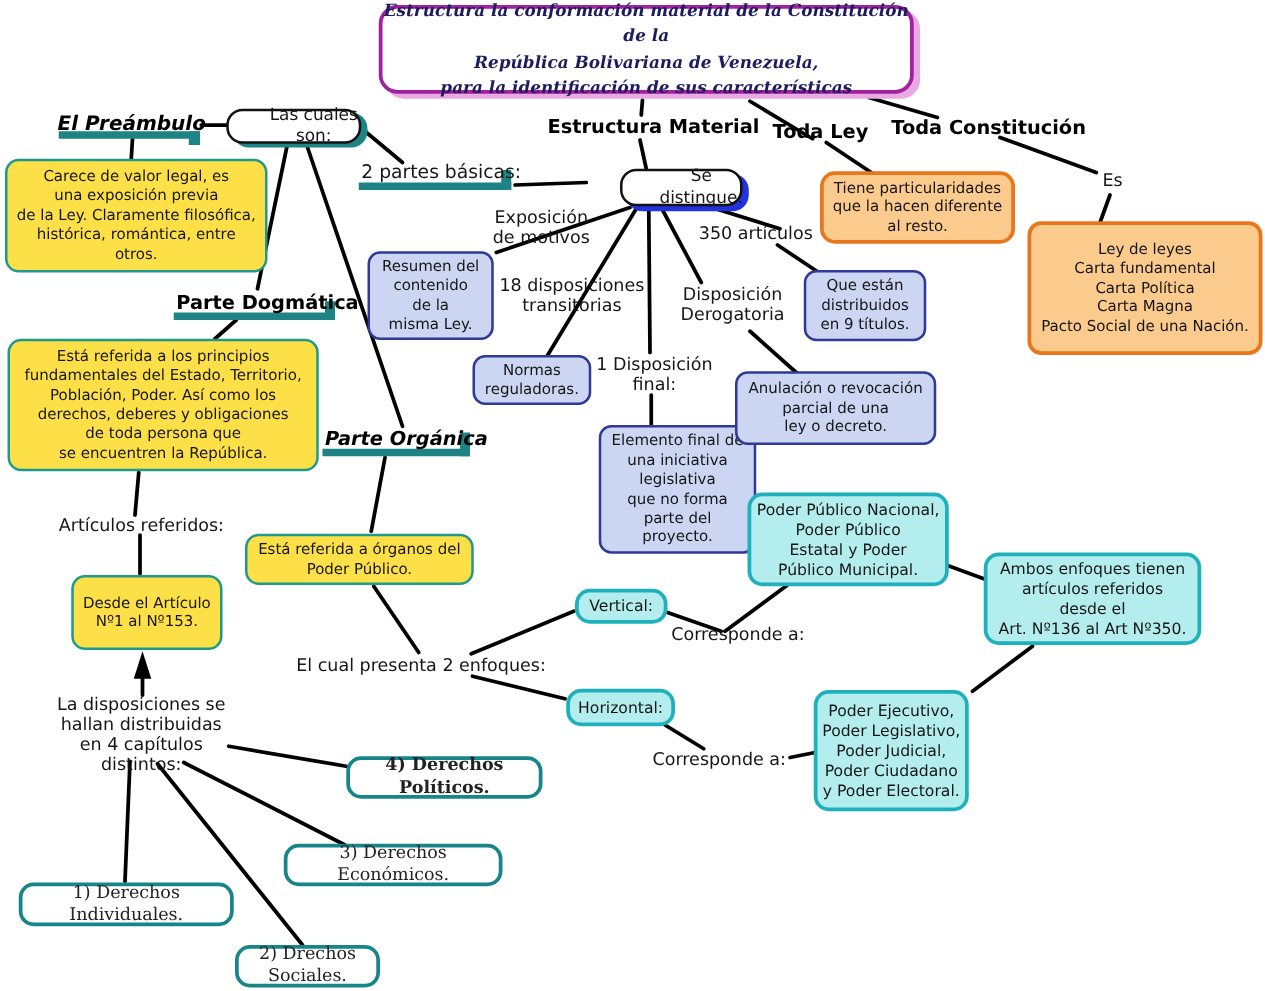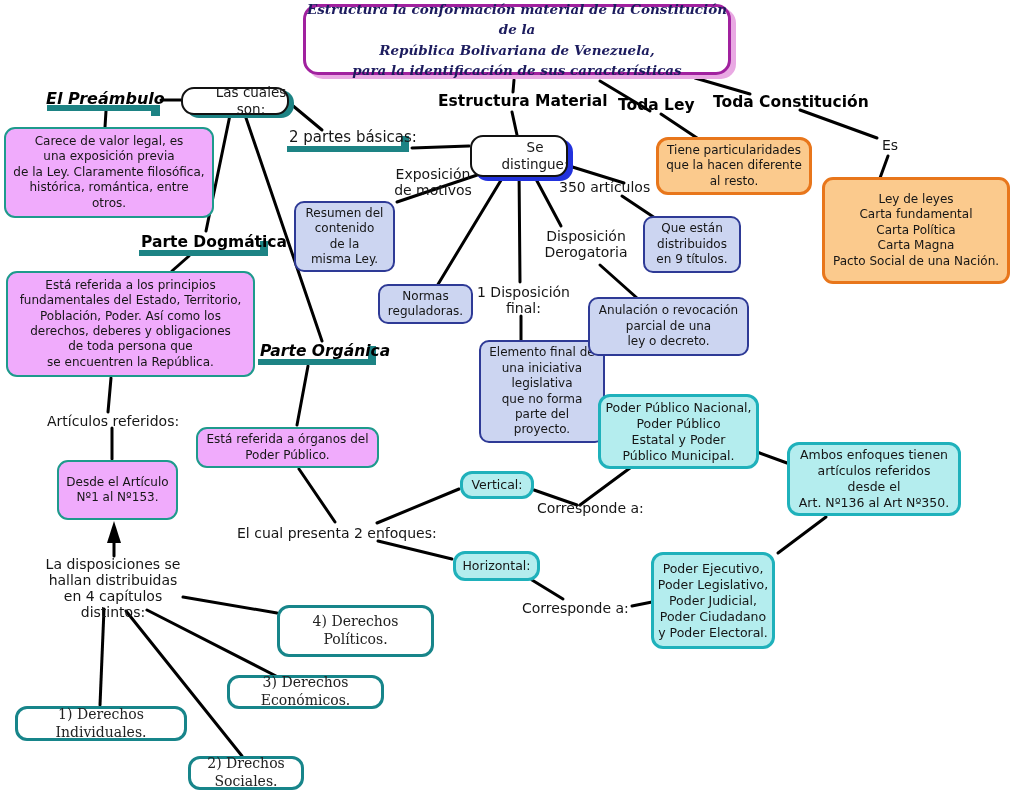--- a/index.html
+++ b/index.html
@@ -1,21 +1,21 @@
 <!DOCTYPE html>
 <html><head>
 <meta charset="utf-8">
 <style>
   html,body{margin:0;padding:0;background:#fff;}
   #canvas{position:relative;width:1012px;height:793px;background:#ffffff;overflow:hidden;
           font-family:"DejaVu Sans",sans-serif;}
   #wires{position:absolute;left:0;top:0;z-index:1;}
   .node{position:absolute;box-sizing:border-box;display:flex;align-items:center;justify-content:center;
         text-align:center;white-space:pre-line;z-index:2;font-size:12px;line-height:1.28;color:#161616;}
-  .green{background:#f0abfc;border:2.5px solid #1e9a8c;border-radius:11px;}
+  .green{background:#fde047;border:2.5px solid #1e9a8c;border-radius:11px;}
   .lavender{background:#ccd5f1;border:2.5px solid #2e3a96;border-radius:10px;}
   .orange{background:#fbca8d;border:3px solid #e8761b;border-radius:11px;}
   .cyan{background:#b4edee;border:3px solid #1fb1bb;border-radius:12px;font-size:12.5px;}
   .speech{background:#ffffff;border:2px solid #121212;border-radius:13px;font-size:13.5px;padding-left:32px;}
   .teal-shadow{box-shadow:5px 3px 0 #1d8384;}
   .blue-shadow{box-shadow:5px 4px 0 #2232dd;}
   .derecho{background:#ffffff;border:3.5px solid #17858a;border-radius:12px;
            font-family:"DejaVu Serif",serif;font-size:14px;color:#222;}
   .label{position:absolute;z-index:2;font-size:14px;color:#161616;white-space:pre-line;text-align:center;}
   .heading{position:absolute;z-index:2;font-weight:bold;font-size:15.5px;color:#000;white-space:nowrap;}
@@ -96,28 +96,30 @@
 una exposición previa
 de la Ley. Claramente filosófica,
 histórica, romántica, entre
 otros.</div>
 
   <div class="label" style="left:289px;top:128px;font-size:15px;">2 partes básicas:</div>
   <div class="heading" style="left:438px;top:92px;">Estructura Material</div>
   <div class="heading" style="left:618px;top:96px;">Toda Ley</div>
   <div class="heading" style="left:713px;top:93px;">Toda Constitución</div>
 
-  <div class="node speech blue-shadow" style="left:470px;top:135px;width:98px;height:42px;">Se distingue:</div>
+  <div class="node speech blue-shadow" style="left:496px;top:135px;width:98px;height:30px;">Se distingue:</div>
 
   <div class="label" style="left:386px;top:166px;width:94px;">Exposición
 de motivos</div>
   <div class="node lavender" style="left:294px;top:201px;width:101px;height:71px;">Resumen del
 contenido
 de la
 misma Ley.</div>
+  <div class="label" style="left:398px;top:221px;width:119px;">18 disposiciones
+transitorias</div>
   <div class="node lavender" style="left:378px;top:284px;width:95px;height:40px;">Normas
 reguladoras.</div>
   <div class="label" style="left:476px;top:284px;width:95px;">1 Disposición
 final:</div>
   <div class="node lavender" style="left:459px;top:340px;width:126px;height:103px;margin-left:20px;">Elemento final de
 una iniciativa
 legislativa
 que no forma
 parte del
 proyecto.</div>
@@ -175,16 +177,16 @@
 desde el
 Art. Nº136 al Art Nº350.</div>
   <div class="node cyan" style="left:651px;top:552px;width:124px;height:97px;">Poder Ejecutivo,
 Poder Legislativo,
 Poder Judicial,
 Poder Ciudadano
 y Poder Electoral.</div>
 
   <div class="node derecho" style="left:15px;top:706px;width:172px;height:35px;">1) Derechos Individuales.</div>
   <div class="node derecho" style="left:188px;top:756px;width:116px;height:34px;">2) Drechos Sociales.</div>
-  <div class="node derecho" style="left:227px;top:675px;width:157px;height:34px;">3) Derechos Económicos.</div>
-  <div class="node derecho" style="left:277px;top:605px;width:157px;height:52px;">4) Derechos Políticos.</div>
+  <div class="node derecho" style="left:227px;top:675px;width:175px;height:34px;">3) Derechos Económicos.</div>
+  <div class="node derecho" style="left:277px;top:605px;width:157px;height:34px;font-weight:bold;">4) Derechos Políticos.</div>
 
 </div>
 
 </body></html>

